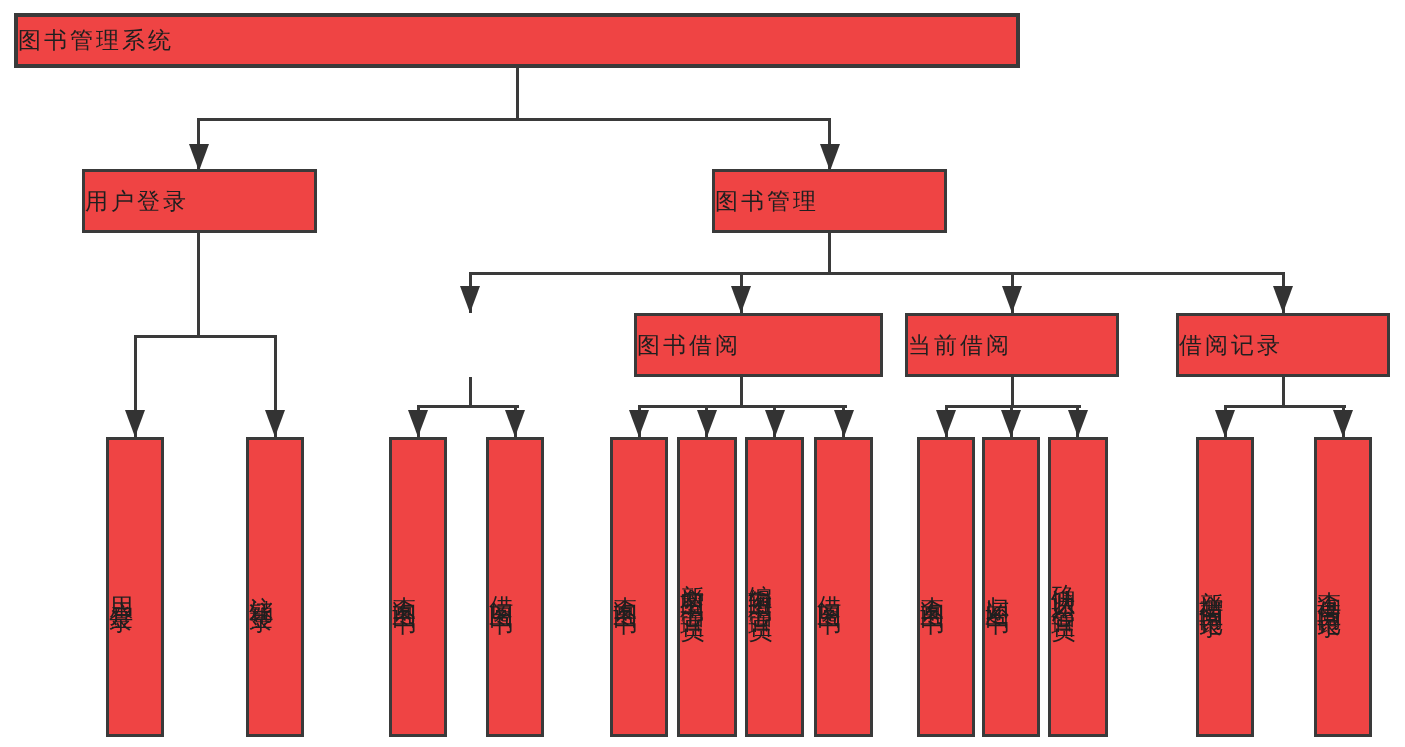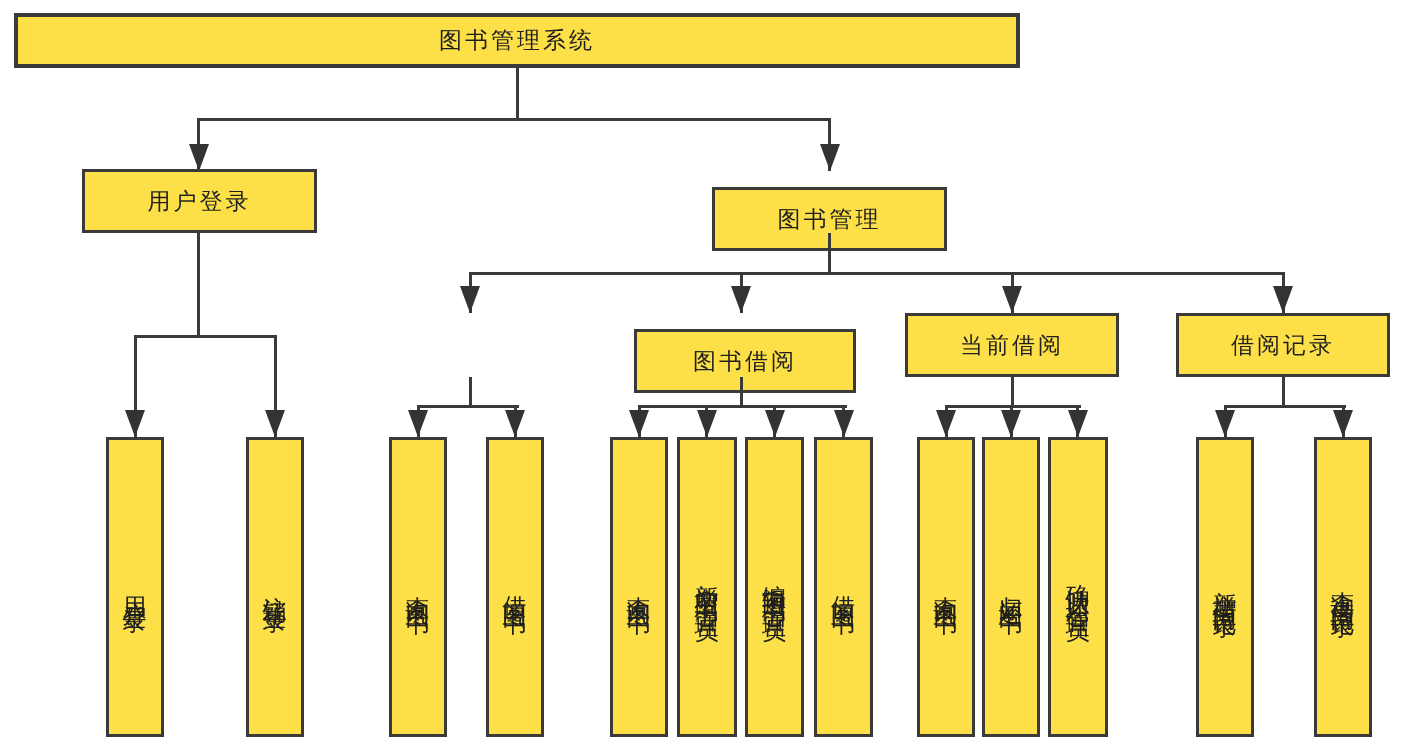--- a/index.html
+++ b/index.html
@@ -1,22 +1,22 @@
 <!DOCTYPE html>
 <html><head>
 <meta charset="utf-8">
 <style>
   html,body{margin:0;padding:0;background:#ffffff;}
   .canvas{
     position:relative;width:1405px;height:747px;background:#ffffff;overflow:hidden;
     font-family:"Liberation Sans","DejaVu Sans",sans-serif;color:#1f1f1f;
   }
   .box{
-    position:absolute;box-sizing:border-box;border:3px solid #3a3a3a;background:#fde047;
-    display:flex;align-items:center;justify-content:center;
+    position:absolute;box-sizing:border-box;border:3px solid #3a3a3a;background:#ef4444;
+    display:flex;align-items:center;justify-content:flex-start;
   }
   .box.hbox span{font-size:23px;letter-spacing:3px;white-space:nowrap;}
   .box.root{border-width:4px;}
   .box.vbox span{
     writing-mode:vertical-rl;text-orientation:mixed;
     font-size:24px;letter-spacing:5px;line-height:1.05;white-space:nowrap;
   }
   .vline{position:absolute;width:3px;background:#3a3a3a;}
   .hline{position:absolute;height:3px;background:#3a3a3a;}
   .arrow{
@@ -41,21 +41,21 @@
   <div class="vline" style="left:515.5px;top:68px;height:52px"></div>
   <div class="hline" style="left:197px;top:118px;width:634px"></div>
   <div class="vline" style="left:197px;top:118px;height:53px"></div>
   <div class="arrow" style="left:188.5px;top:144px"></div>
   <div class="vline" style="left:828px;top:118px;height:53px"></div>
   <div class="arrow" style="left:819.5px;top:144px"></div>
 
   <div class="box hbox" style="left:82px;top:169px;width:235px;height:64px">
     <span>用户登录</span>
   </div>
-  <div class="box hbox" style="left:712px;top:187px;width:235px;height:64px">
+  <div class="box hbox" style="left:712px;top:169px;width:235px;height:64px">
     <span>图书管理</span>
   </div>
 
   <div class="vline" style="left:197px;top:233px;height:105px"></div>
   <div class="hline" style="left:133.5px;top:335px;width:143px"></div>
   <div class="vline" style="left:133.5px;top:335px;height:102px"></div>
   <div class="arrow" style="left:125px;top:410px"></div>
   <div class="vline" style="left:273.5px;top:335px;height:102px"></div>
   <div class="arrow" style="left:265px;top:410px"></div>
 
@@ -63,21 +63,21 @@
   <div class="hline" style="left:468.5px;top:272px;width:816px"></div>
   <div class="vline" style="left:468.5px;top:272px;height:41px"></div>
   <div class="arrow" style="left:460px;top:286px"></div>
   <div class="vline" style="left:739.5px;top:272px;height:41px"></div>
   <div class="arrow" style="left:731px;top:286px"></div>
   <div class="vline" style="left:1010.5px;top:272px;height:41px"></div>
   <div class="arrow" style="left:1002px;top:286px"></div>
   <div class="vline" style="left:1281.5px;top:272px;height:41px"></div>
   <div class="arrow" style="left:1273px;top:286px"></div>
 
-  <div class="box hbox" style="left:634px;top:329px;width:222px;height:64px">
+  <div class="box hbox" style="left:634px;top:313px;width:249px;height:64px">
     <span>图书借阅</span>
   </div>
   <div class="box hbox" style="left:1176px;top:313px;width:214px;height:64px">
     <span>借阅记录</span>
   </div>
   <div class="box hbox" style="left:905px;top:313px;width:214px;height:64px">
     <span>当前借阅</span>
   </div>
 
   <div class="vline" style="left:468.5px;top:377px;height:31px"></div>

